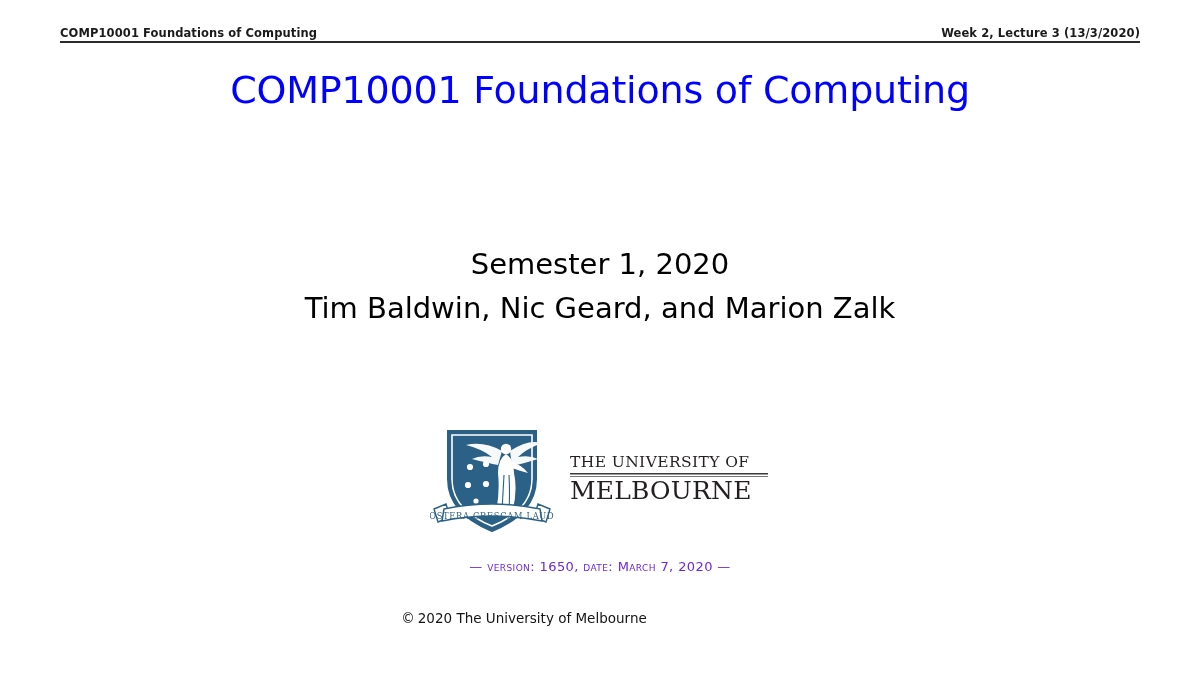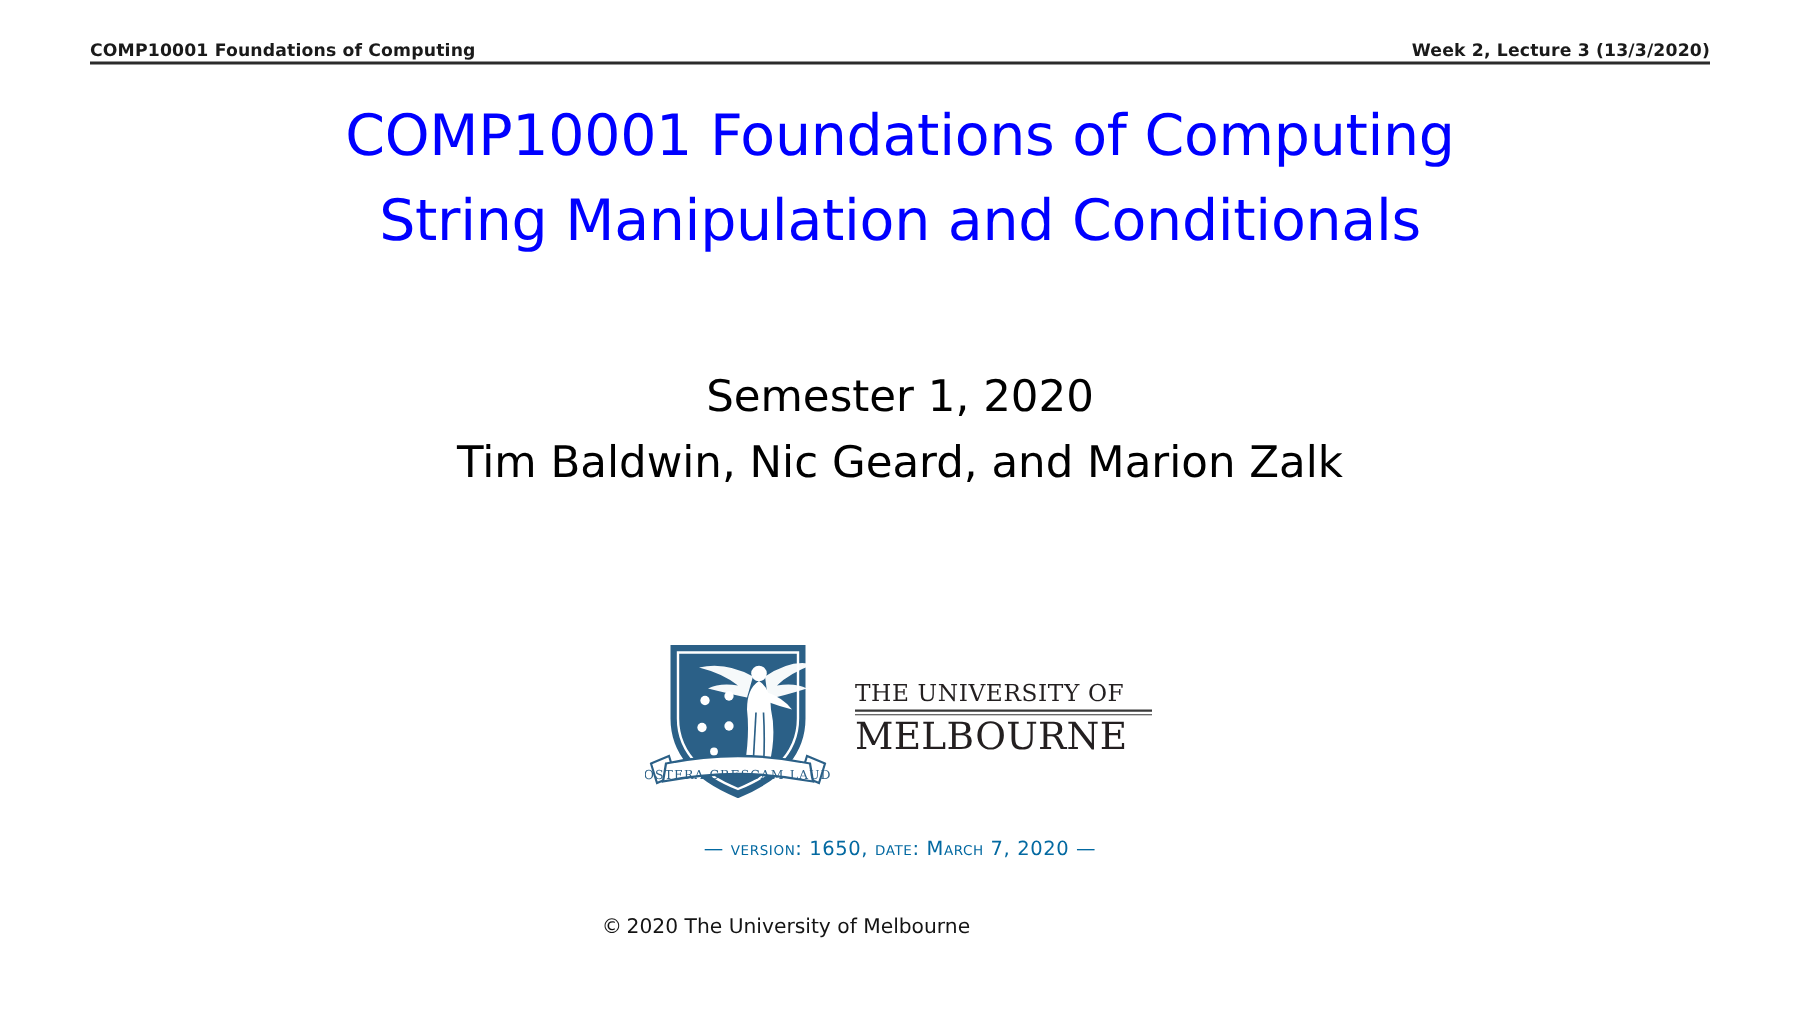--- a/index.html
+++ b/index.html
@@ -108,21 +108,21 @@
   .version-line {
     position: absolute;
     top: 559px;
     left: 0;
     width: 1200px;
     text-align: center;
     font-family: "DejaVu Sans", sans-serif;
     font-size: 13px;
     font-variant: small-caps;
     letter-spacing: 0.4px;
-    color: #0369a1;
+    color: #6d28d9;
     white-space: nowrap;
   }
   .copyright-line {
     position: absolute;
     top: 610px;
     left: 0;
     width: 1048px;
     text-align: center;
     font-family: "DejaVu Sans", sans-serif;
     font-size: 13.5px;
@@ -140,21 +140,20 @@
 <div class="slide">
 
   <div class="header">
     <span class="header-left">COMP10001 Foundations of Computing</span>
     <span class="header-right">Week 2, Lecture 3 (13/3/2020)</span>
   </div>
   <div class="header-rule"></div>
 
   <div class="title-block">
     <div class="title-line">COMP10001 Foundations of Computing</div>
-    <div class="title-line">String Manipulation and Conditionals</div>
   </div>
 
   <div class="author-block">
     <div class="semester-line">Semester 1, 2020</div>
     <div class="authors-line">Tim Baldwin, Nic Geard, and Marion Zalk</div>
   </div>
 
   <div class="logo-wrap">
 
     <svg class="crest" width="124" height="118" viewBox="0 0 124 118">

